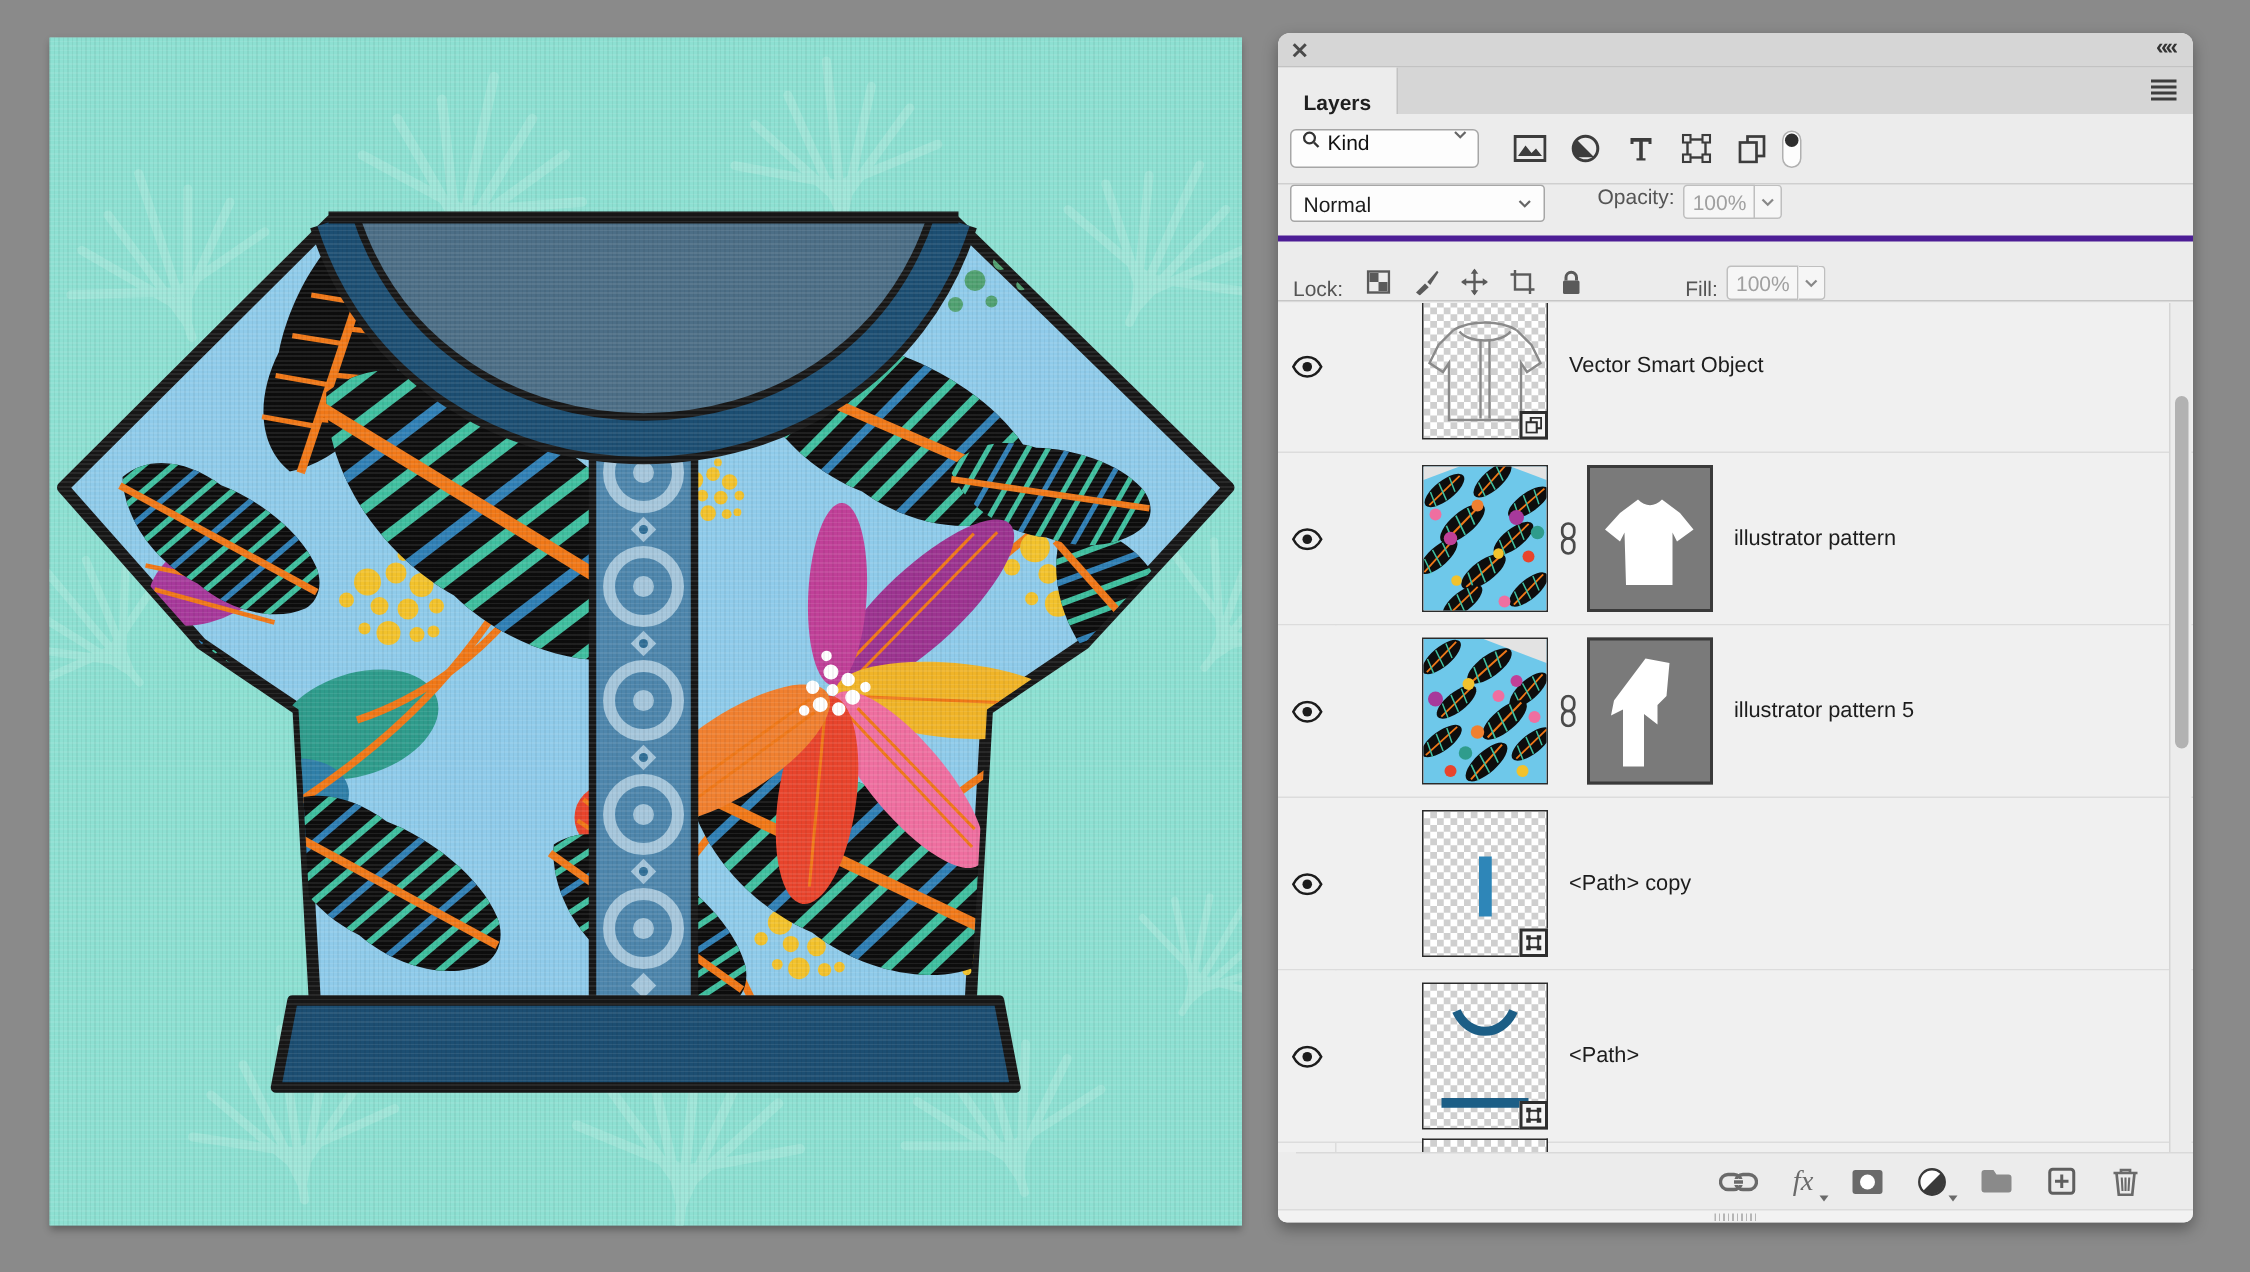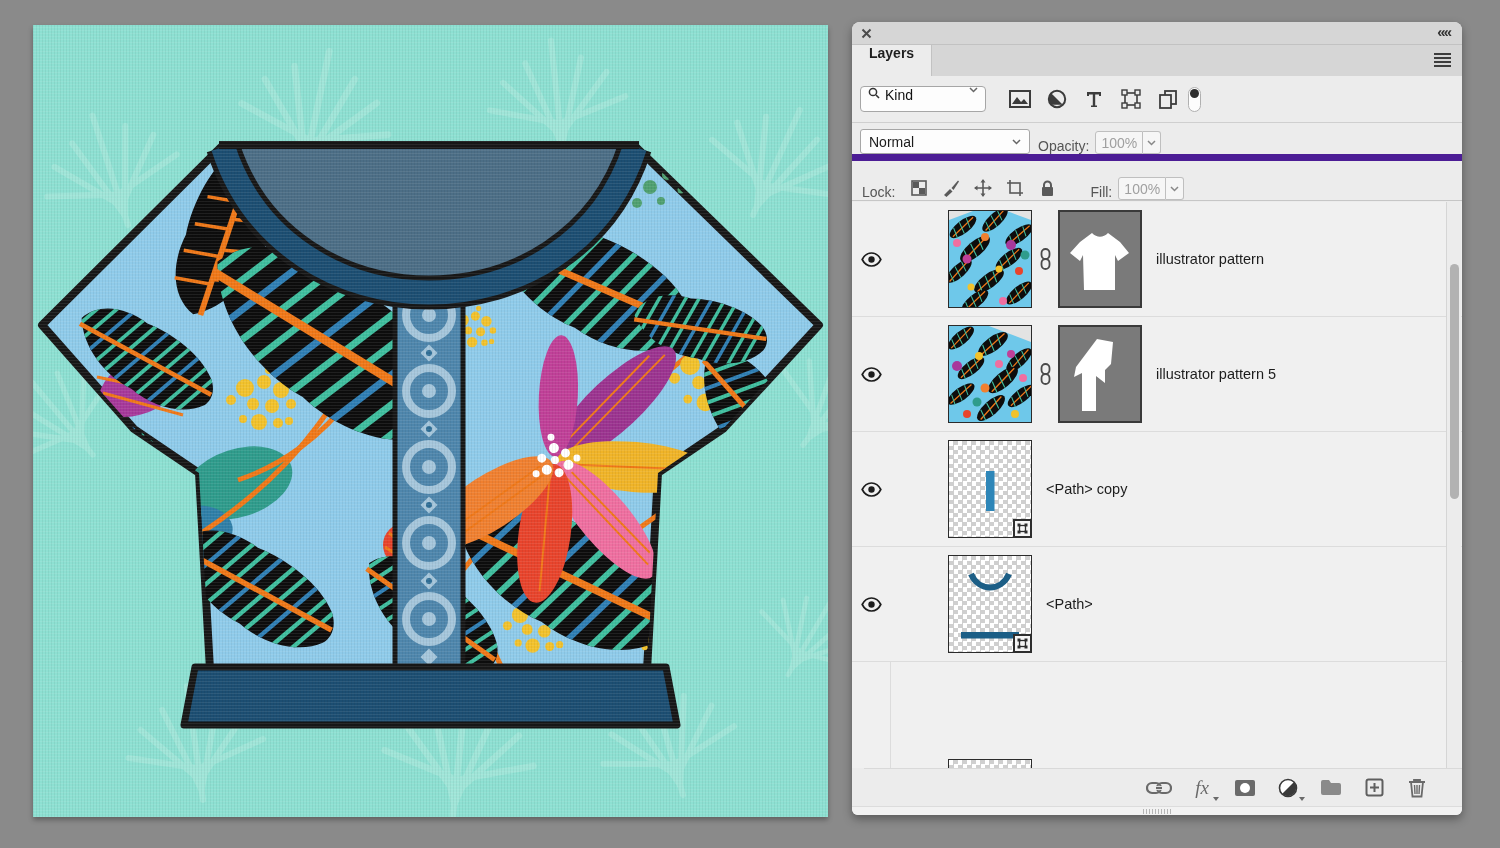--- a/index.html
+++ b/index.html
@@ -23,39 +23,39 @@
                      repeating-linear-gradient(90deg,rgba(0,0,0,.05) 0 1px,transparent 1px 3px);}
   .canvas svg{display:block}
 
   
   .panel{position:absolute;left:852px;top:22px;width:610px;height:793px;background:var(--panel-background);
     border-radius:8px 8px 6px 6px;box-shadow:0 4px 10px rgba(0,0,0,.35);overflow:hidden;font-size:14px;color:#1d1d1d}
   .titlebar{height:23px;background:var(--panel-chrome);border-bottom:1px solid #c2c2c2;position:relative}
   .close-x{position:absolute;left:9px;top:6px;cursor:pointer}
   .collapse{position:absolute;right:12px;top:1px;font-weight:bold;color:#333;font-size:15px;letter-spacing:-2px;cursor:pointer}
   .tabstrip{height:31px;background:var(--panel-chrome);display:flex;position:relative}
-  .tab{background:var(--panel-background);padding:0 17px;display:flex;align-items:flex-start;font-weight:700;
+  .tab{background:var(--panel-background);padding:0 17px;display:flex;align-items:flex-end;font-weight:700;
     color:#1f1f1f;border-right:1px solid #c2c2c2;font-size:14px}
   .pmenu{position:absolute;right:11px;top:8px;width:17px;cursor:pointer}
   .pmenu div{height:2px;background:#3d3d3d;margin-bottom:2px}
 
   .filterrow{height:47px;border-bottom:1px solid #cfcfcf;display:flex;align-items:center;padding:0 8px;position:relative}
   .kindbox{width:126px;height:26px;background:#fdfdfd;border:1px solid #a6a6a6;border-radius:4px;
     display:flex;padding:0 7px;gap:5px}
   .kindbox .lbl{flex:1;color:#111;font-size:14px}
   .ficons{display:flex;align-items:center;gap:13px;margin-left:22px}
   .ficon{width:24px;height:24px;display:flex;align-items:center;justify-content:center;cursor:pointer}
   .toggle-pill{width:13px;height:25px;border-radius:7px;background:#fdfdfd;border:1px solid #b0b0b0;position:relative;margin-left:8px}
   .toggle-pill i{position:absolute;left:1px;top:1px;width:9px;height:9px;border-radius:50%;background:#2e2e2e}
 
-  .blendrow{height:38px;display:flex;align-items:flex-end;padding:0 8px;border-bottom:7px solid #4c1d95}
+  .blendrow{height:38px;display:flex;align-items:flex-start;padding:0 8px;border-bottom:4px solid #4c1d95}
   .selectbox{width:170px;height:25px;background:#fdfdfd;border:1px solid #a6a6a6;border-radius:3px;
     display:flex;align-items:center;padding:0 8px;color:#1c1c1c}
   .selectbox .lbl{flex:1}
-  .fieldlabel{color:#555;margin-left:8px;margin-right:6px}
+  .fieldlabel{color:#555;margin-left:35px;margin-right:6px}
   .valbox{width:48px;height:23px;background:#f6f6f6;border:1px solid #bfbfbf;border-radius:3px 0 0 3px;
     display:flex;align-items:center;justify-content:center;color:#a0a0a0}
   .valdrop{width:18px;height:23px;background:#f6f6f6;border:1px solid #bfbfbf;border-left:none;border-radius:0 3px 3px 0;
     display:flex;align-items:center;justify-content:center}
   .lockrow{height:40px;display:flex;align-items:flex-end;padding:0 10px;border-bottom:1px solid #c6c6c6}
   .lockrow .fieldlabel.first{margin-left:0}
   .lockicons{display:flex;align-items:center;gap:12px;margin-left:8px;margin-right:14px}
   .lockicons .ficon{width:20px}
 
   .layerlist{position:absolute;top:180px;bottom:47px;left:0;right:0;background:var(--row-background);overflow:hidden}
@@ -408,32 +408,57 @@
             <path d="M1 4 L4 4 M4 1 L4 4 M17 14 L14 14 M14 17 L14 14"></path>
           </svg>
       </div>
       <div class="ficon">
         <svg width="15" height="17" viewBox="0 0 15 17">
             <path d="M4 7 V5 a3.5 3.5 0 0 1 7 0 V7" fill="none" stroke="#5a5a5a" stroke-width="2"></path>
             <rect x="2" y="7" width="11" height="9" rx="1" fill="#5a5a5a"></rect>
           </svg>
       </div>
     </div>
-    <span class="fieldlabel" style="margin-left:19px">Fill:</span>
+    <span class="fieldlabel" style="margin-left:52px">Fill:</span>
     <div class="valbox">100%</div>
     <div class="valdrop">
       <svg width="9" height="6" viewBox="0 0 9 6">
           <path d="M1 1 L4.5 4.5 L8 1" fill="none" stroke="#888" stroke-width="1.5"></path>
         </svg>
     </div>
   </div>
 
   <div class="layerlist">
     <div class="vdiv"></div>
 
+    <div class="lrow first">
+      <div class="eyecell">
+        <svg width="21" height="15" viewBox="0 0 21 15">
+            <path d="M10.5 1 C6 1 2.8 4.3 1.2 7.5 C2.8 10.7 6 14 10.5 14 C15 14 18.2 10.7 19.8 7.5 C18.2 4.3 15 1 10.5 1 Z" fill="none" stroke="#1c1c1c" stroke-width="1.7"></path>
+            <circle cx="10.5" cy="7.5" r="3.2" fill="#1c1c1c"></circle>
+          </svg>
+      </div>
+      <div class="thumbwrap checker">
+        <svg width="82" height="96" viewBox="0 0 82 96">
+          <g fill="none" stroke="#8a8a8a" stroke-width="1.6">
+            <path d="M20 24 L10 34 L4 46 L13 52 L17 46 L17 84 L65 84 L65 46 L69 52 L78 46 L72 34 L62 24"></path>
+            <path d="M20 24 C27 20 33 19 41 19 C49 19 55 20 62 24"></path>
+            <path d="M24 25 C30 33 52 33 58 25"></path>
+            <path d="M38 31 L38 83 M44 31 L44 83"></path>
+          </g>
+        </svg>
+        <div class="badge">
+          <svg width="11" height="11" viewBox="0 0 11 11">
+              <rect x="3.5" y="0.5" width="7" height="7" fill="#f5f5f5" stroke="#2e2e2e" stroke-width="1.4"></rect>
+              <rect x="0.5" y="3.5" width="7" height="7" fill="#f5f5f5" stroke="#2e2e2e" stroke-width="1.4"></rect>
+            </svg>
+        </div>
+      </div>
+      <div class="lname">Vector Smart Object</div>
+    </div>
 
     <div class="lrow">
       <div class="eyecell">
         <svg width="21" height="15" viewBox="0 0 21 15">
             <path d="M10.5 1 C6 1 2.8 4.3 1.2 7.5 C2.8 10.7 6 14 10.5 14 C15 14 18.2 10.7 19.8 7.5 C18.2 4.3 15 1 10.5 1 Z" fill="none" stroke="#1c1c1c" stroke-width="1.7"></path>
             <circle cx="10.5" cy="7.5" r="3.2" fill="#1c1c1c"></circle>
           </svg>
       </div>
       <div class="thumbwrap">
         <svg width="82" height="96" viewBox="0 0 82 96">

